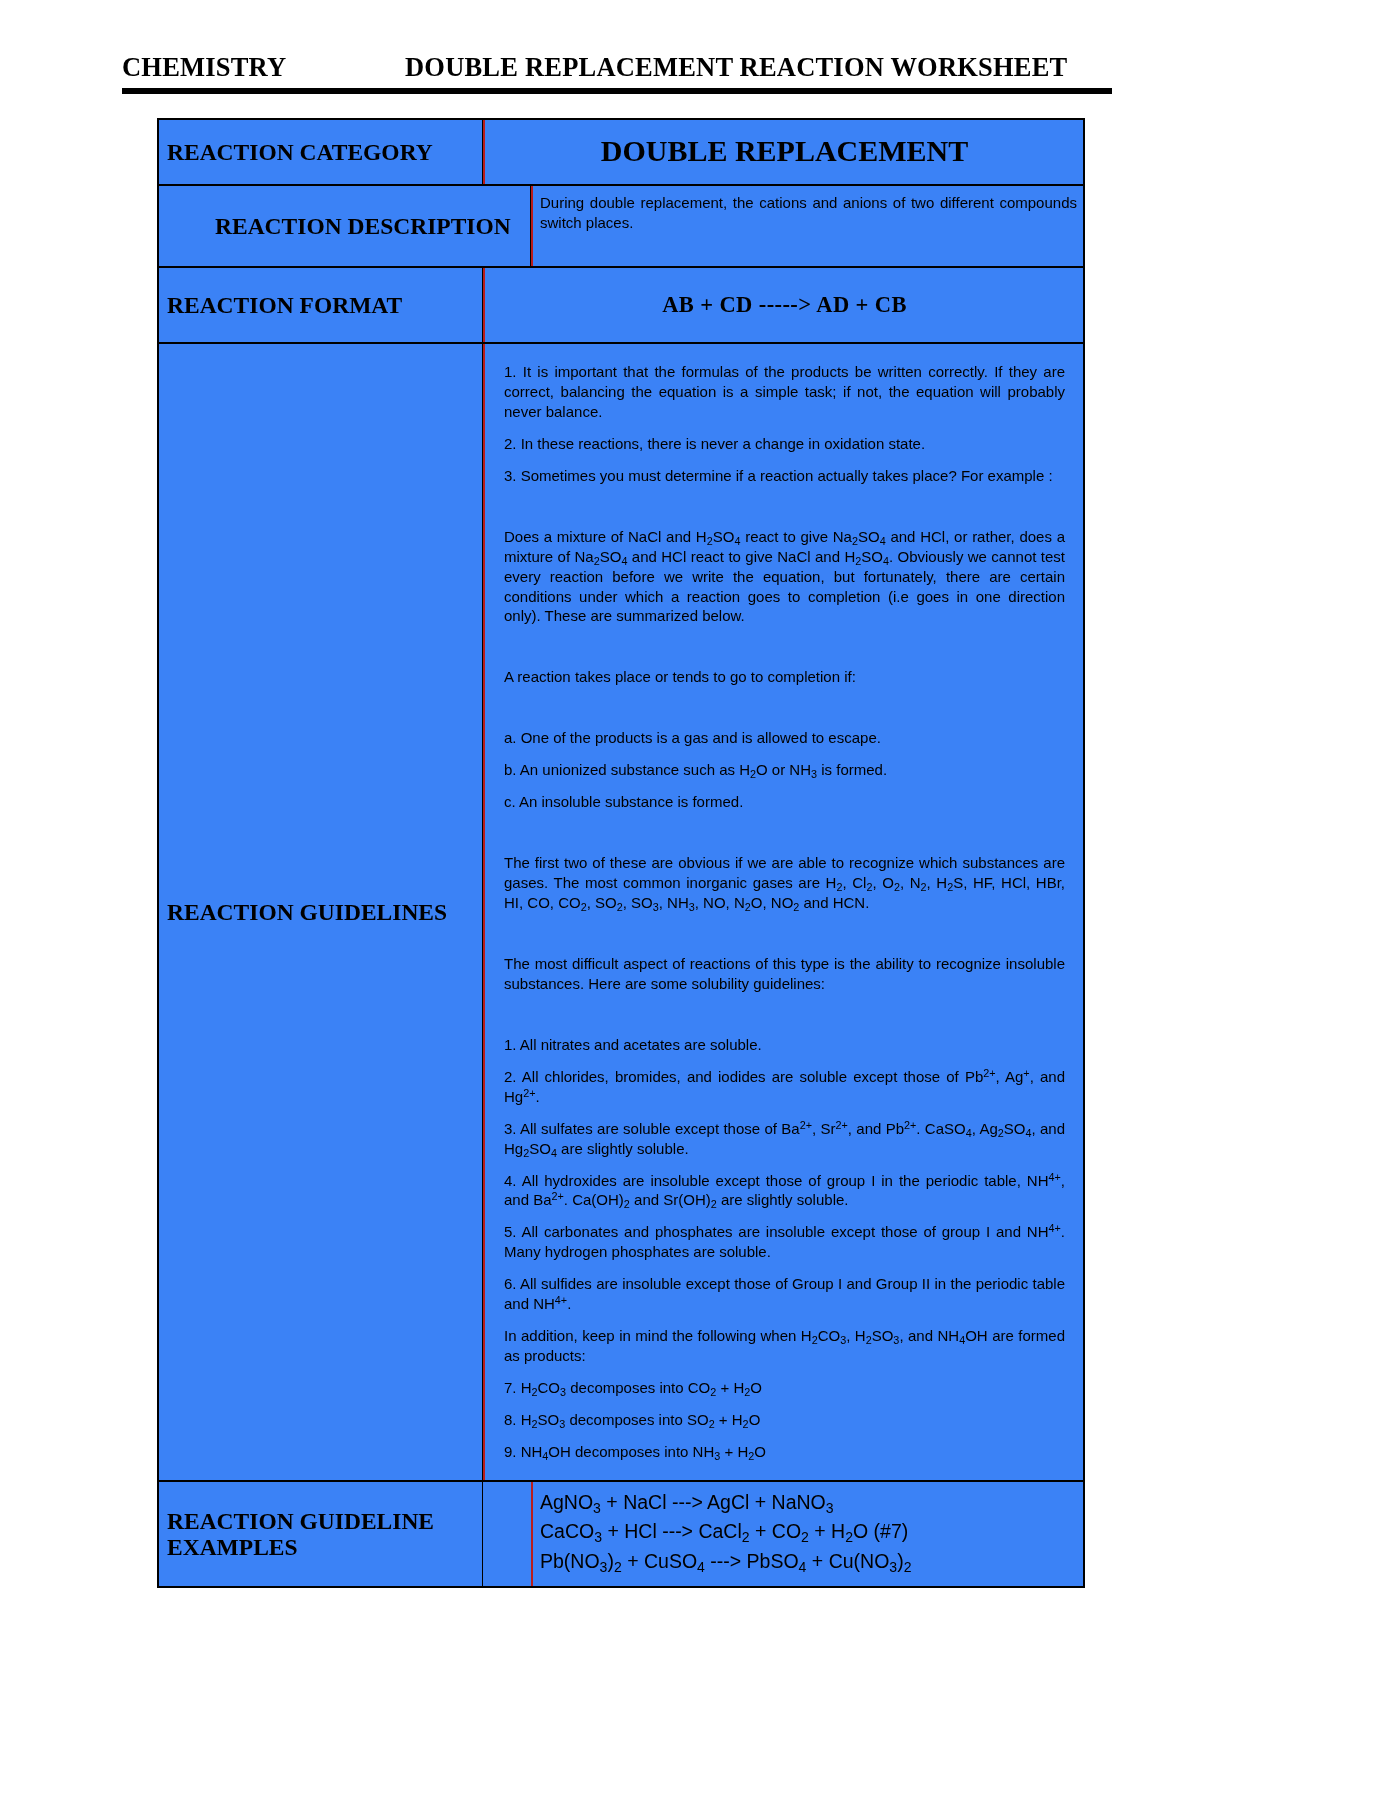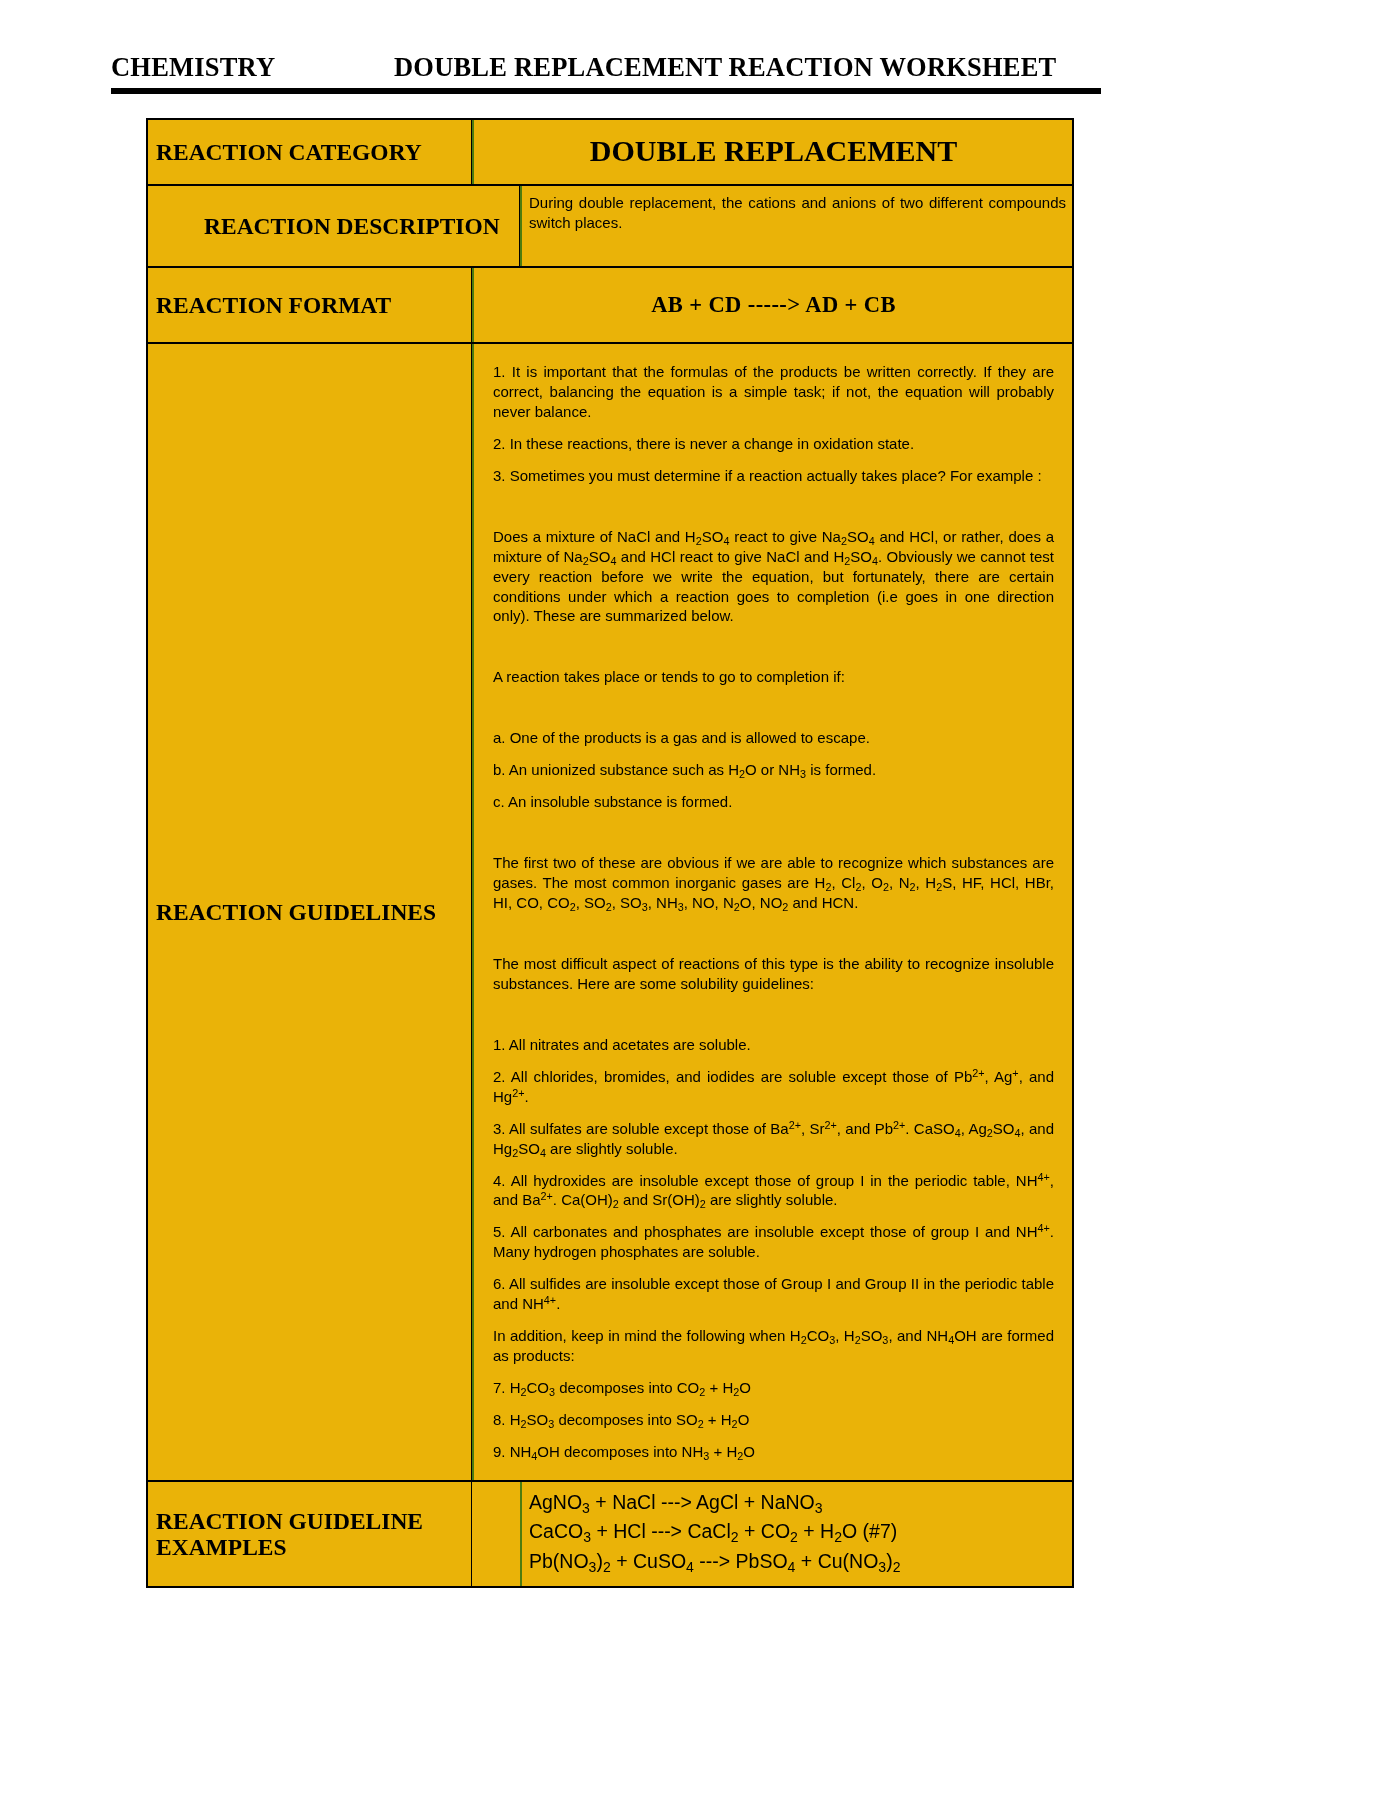--- a/index.html
+++ b/index.html
@@ -11,21 +11,21 @@
     width: 1391px;
     height: 1800px;
     font-family: "Liberation Sans", sans-serif;
     color: #000000;
     position: relative;
     overflow: hidden;
   }
 
   .page {
     position: absolute;
-    left: 3px; top: 0;
+    left: 14px; top: 0;
     width: 1224px;
     height: 1800px;
   }
 
   
   .doc-header {
     position: absolute;
     left: 108px;
     top: 52px;
     width: 990px;
@@ -56,21 +56,21 @@
   }
 
   
   .table-wrap {
     position: absolute;
     left: 143px;
     top: 118px;
     width: 928px;
     border: 2px solid #000;
     box-sizing: border-box;
-    background: #eab308;
+    background: #3b82f6;
   }
   .trow {
     display: flex;
     align-items: stretch;
     border-bottom: 2px solid #000;
     box-sizing: border-box;
   }
   .trow:last-child { border-bottom: none; }
 
   .tcell-label {
@@ -82,21 +82,21 @@
     font-weight: bold;
     font-size: 23.5px;
     line-height: 1.12;
     display: flex;
     align-items: center;
     border-right: 1px solid #000;
   }
   .tcell-content {
     flex: 1 1 auto;
     box-sizing: border-box;
-    border-left: 2px solid #4d7c0f;
+    border-left: 2px solid #b91c1c;
     padding: 4px 6px 4px 7px;
     min-width: 0;
   }
 
   
   .big-center {
     font-family: "Liberation Serif", serif;
     font-weight: bold;
     font-size: 30px;
     text-align: center;

